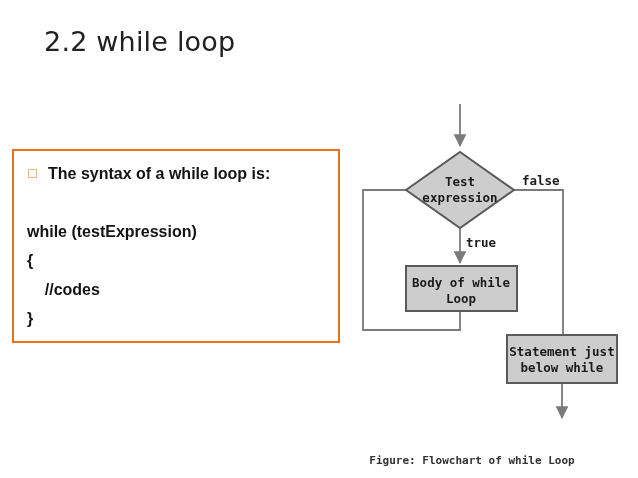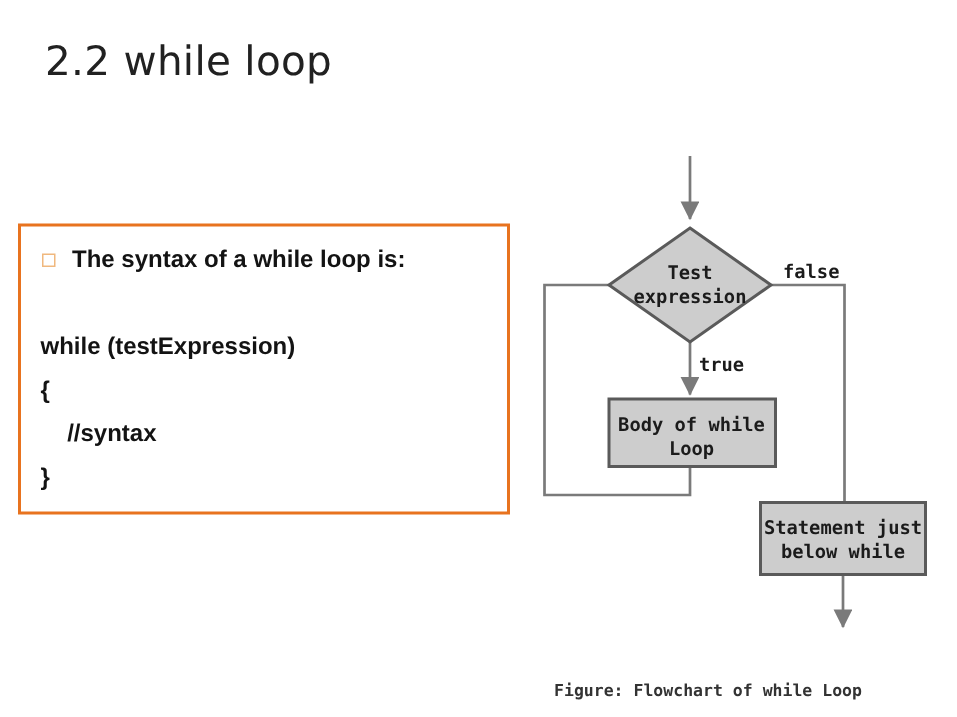--- a/index.html
+++ b/index.html
@@ -4,21 +4,21 @@
 <style>
   html,body{margin:0;padding:0;background:#888;}
   .slide{
     position:relative;
     width:638px;height:478px;
     background:#ffffff;
     overflow:hidden;
     font-family:"Liberation Sans", sans-serif;
   }
   .page-title{
-    position:absolute;left:30px;top:26px;
+    position:absolute;left:44px;top:26px;
     font-size:27px;font-weight:400;color:#212121;
     letter-spacing:0.2px;
     font-family:"DejaVu Sans", "Liberation Sans", sans-serif;
   }
   .syntax-panel{
     position:absolute;left:12px;top:149px;
     width:328px;height:194px;
     box-sizing:border-box;
     border:2px solid #e8731f;
     background:#ffffff;
@@ -67,21 +67,21 @@
   <div class="page-title">2.2 while loop</div>
 
   <div class="syntax-panel">
     <div class="bullet-row">
       <span class="bullet-square"></span>
       <span class="bullet-text">The syntax of a while loop is:</span>
     </div>
     <div class="code-block">
       <span class="code-line">while (testExpression)</span>
       <span class="code-line">{</span>
-      <span class="code-line">    //syntax</span>
+      <span class="code-line">    //codes</span>
       <span class="code-line">}</span>
     </div>
   </div>
 
   <svg class="flow" width="638" height="478" viewBox="0 0 638 478">
     <defs>
       <marker id="arrow" markerWidth="8" markerHeight="8" refX="6.5" refY="3.5" orient="auto">
         <path d="M0,0 L7,3.5 L0,7 z" fill="#7a7a7a"></path>
       </marker>
     </defs>

